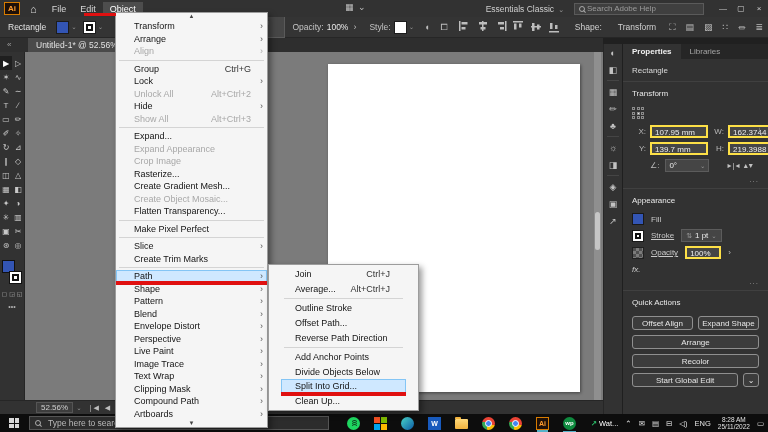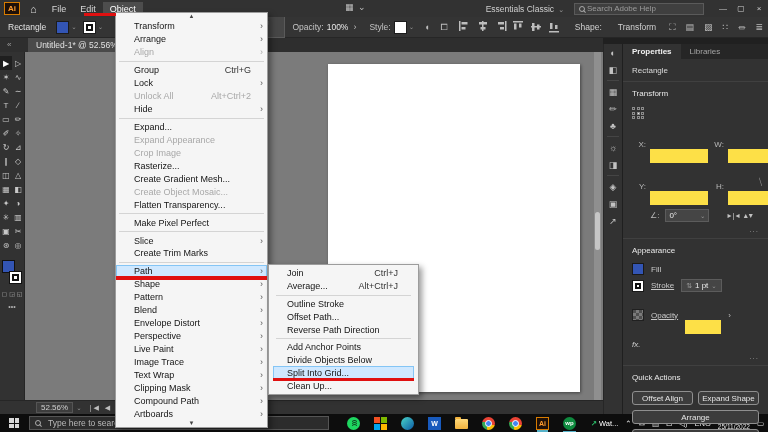--- a/index.html
+++ b/index.html
@@ -71,21 +71,21 @@
   .ptabs { height:15px; background:#262626; display:flex; }
   .ptab { padding:3px 9px 0; font-size:8px; color:#a5a5a5;text-align:right; }
   .ptab.active { background:#323232; color:#f0f0f0; font-weight:bold; }
   .pobj { padding:7px 9px 6px; color:#dadada; border-bottom:1px solid #404040; }
   .phead { padding:7px 9px 4px; color:#e8e8e8; }
   .tf-grid { display:grid; grid-template-columns:16px 58px 16px 46px; gap:4px 2px; align-items:center; padding:2px 4px 0 9px; }
   .tf-ref { grid-row:1 / span 2; width:14px; height:14px; display:grid; grid-template-columns:repeat(3,1fr); align-self:start; margin-top:3px; }
   .tf-ref span { width:3px; height:3px; border:1px solid #8c8c8c; }
   .tf-ref span.c { background:#e8e8e8; }
   .tf-lab { text-align:right; padding-right:2px; color:#b9b9b9; }
-  .fld { background:#454545; border:7px solid #fde047; color:#ececec; height:13px; line-height:12px; padding:0 3px; overflow:hidden; white-space:nowrap;margin-top:24px; }
+  .fld { background:#454545; border:2px solid #fde047; color:#ececec; height:13px; line-height:12px; padding:0 3px; overflow:hidden; white-space:nowrap; }
   .tf-link { position:absolute; right:6px; margin-top:-28px; color:#9d9d9d; font-size:9px; }
   .tf-row3 { display:flex; align-items:center; gap:4px; padding:4px 9px 0 27px; }
   .ang-fld { display:flex; align-items:center; background:#454545; border:1px solid #5c5c5c; height:13px; padding:0 3px; color:#ececec; width:44px; justify-content:space-between; }
   .flips { margin-left:14px; color:#c2c2c2; font-size:8px; letter-spacing:1px; }
   .pmore { text-align:right; padding:3px 9px 4px; color:#9a9a9a; letter-spacing:1px; border-bottom:1px solid #404040; }
   .ap-row { display:flex; align-items:center; gap:7px; padding:4px 9px 0; }
   .ap-sw { width:12px; height:12px; border:1px solid #191919; flex:none; }
   .ap-fill { background:#3355b4; }
   .ap-stroke { background:#fff; position:relative; }
   .ap-stroke::after { content:""; position:absolute; inset:2px; border:2px solid #111; }
@@ -119,21 +119,21 @@
   .tb-folder { background:linear-gradient(#ffd97a,#f3b33d); border-radius:1px; position:relative; height:10px !important; margin-top:2px; }
   .tb-folder::before { content:""; position:absolute; left:0; top:-2px; width:6px; height:2px; background:#f3b33d; border-radius:1px 1px 0 0; }
   .tray { position:absolute; right:4px; display:flex; align-items:center; gap:7px; font-size:7.5px; color:#e2e2e2; }
   .tray .wid { color:#fff; display:flex; align-items:center; gap:2px; }
   .tray .up { color:#2ecc71; font-weight:bold; }
   .clock { text-align:center; font-size:6.5px; line-height:7px; }
 
   
   .menu { position:absolute; background:#f5f5f5; border:1px solid #9c9c9c; box-shadow:3px 3px 6px rgba(0,0,0,.4); z-index:60; font-size:9px; color:#141414; display:flex; flex-direction:column; }
   .object-menu { left:115px; top:12px; width:153px; height:416px; }
-  .path-submenu { left:268px; top:264px; width:151px; height:131px; padding:2px 4px; }
+  .path-submenu { left:268px; top:264px; width:151px; height:147px; padding:2px 12px; }
   .mscroll { height:7px; text-align:center; font-size:6px; color:#444; line-height:7px; flex:none; }
   .mrow { display:flex; align-items:center; flex:1 1 auto; padding:0 4px 0 18px; position:relative; min-height:10px; }
   .path-submenu .mrow { padding-left:14px; }
   .mrow .ml { flex:1; white-space:nowrap; }
   .mrow .mr { color:#333; padding-right:4px; white-space:nowrap; }
   .mrow .ma { width:8px; text-align:right; font-size:9px; color:#555; }
   .mrow.dis, .mrow.dis .mr, .mrow.dis .ma { color:#a8a8a8; }
   .mrow.hi { background:#cfe8ff; box-shadow:inset 0 0 0 1px #84c5f5; }
   .mrow.ann::after { content:""; position:absolute; left:0; right:0; bottom:-2px; height:3.5px; background:#e01010; z-index:70; }
   .msep { height:1px; background:#d4d4d4; margin:2px 3px; flex:none; }
@@ -481,20 +481,25 @@
         <div class="mrow dis">
           <span class="ml">Unlock All</span>
           <span class="mr">Alt+Ctrl+2</span>
           <span class="ma"></span>
         </div>
         <div class="mrow">
           <span class="ml">Hide</span>
           <span class="mr"></span>
           <span class="ma">›</span>
         </div>
+        <div class="mrow dis">
+          <span class="ml">Show All</span>
+          <span class="mr">Alt+Ctrl+3</span>
+          <span class="ma"></span>
+        </div>
         <div class="msep"></div>
         <div class="mrow">
           <span class="ml">Expand...</span>
           <span class="mr"></span>
           <span class="ma"></span>
         </div>
         <div class="mrow dis">
           <span class="ml">Expand Appearance</span>
           <span class="mr"></span>
           <span class="ma"></span>

